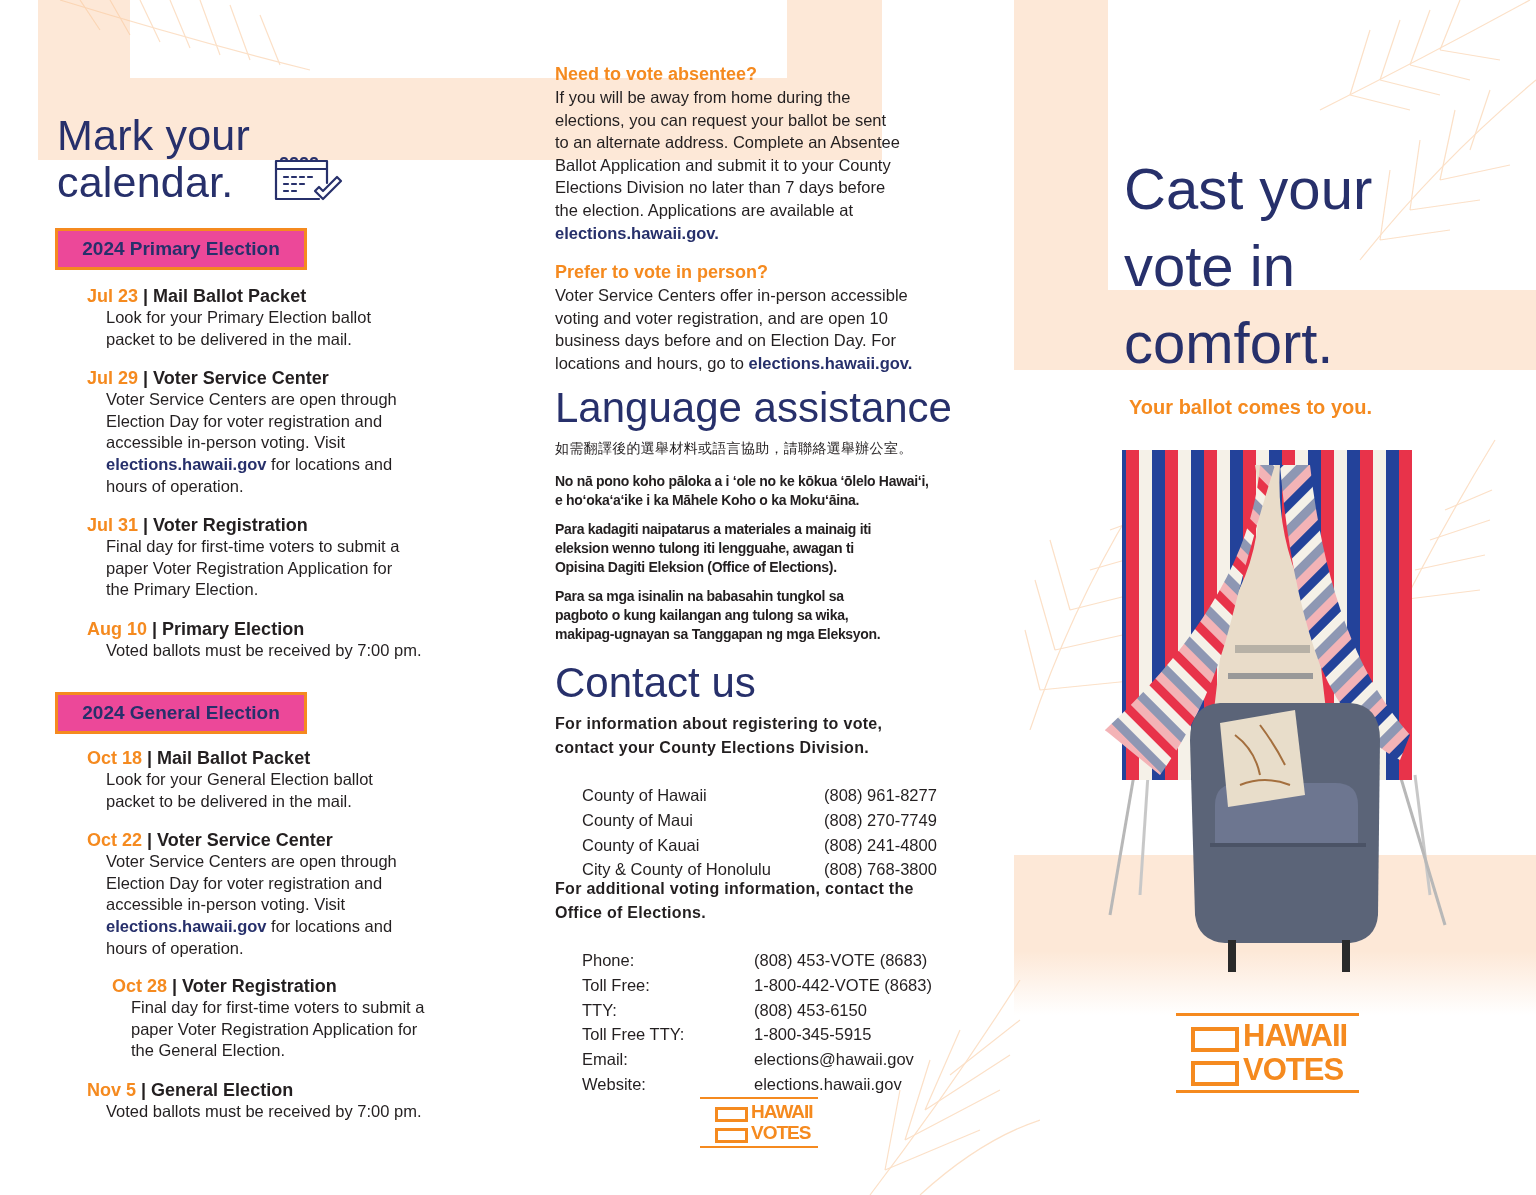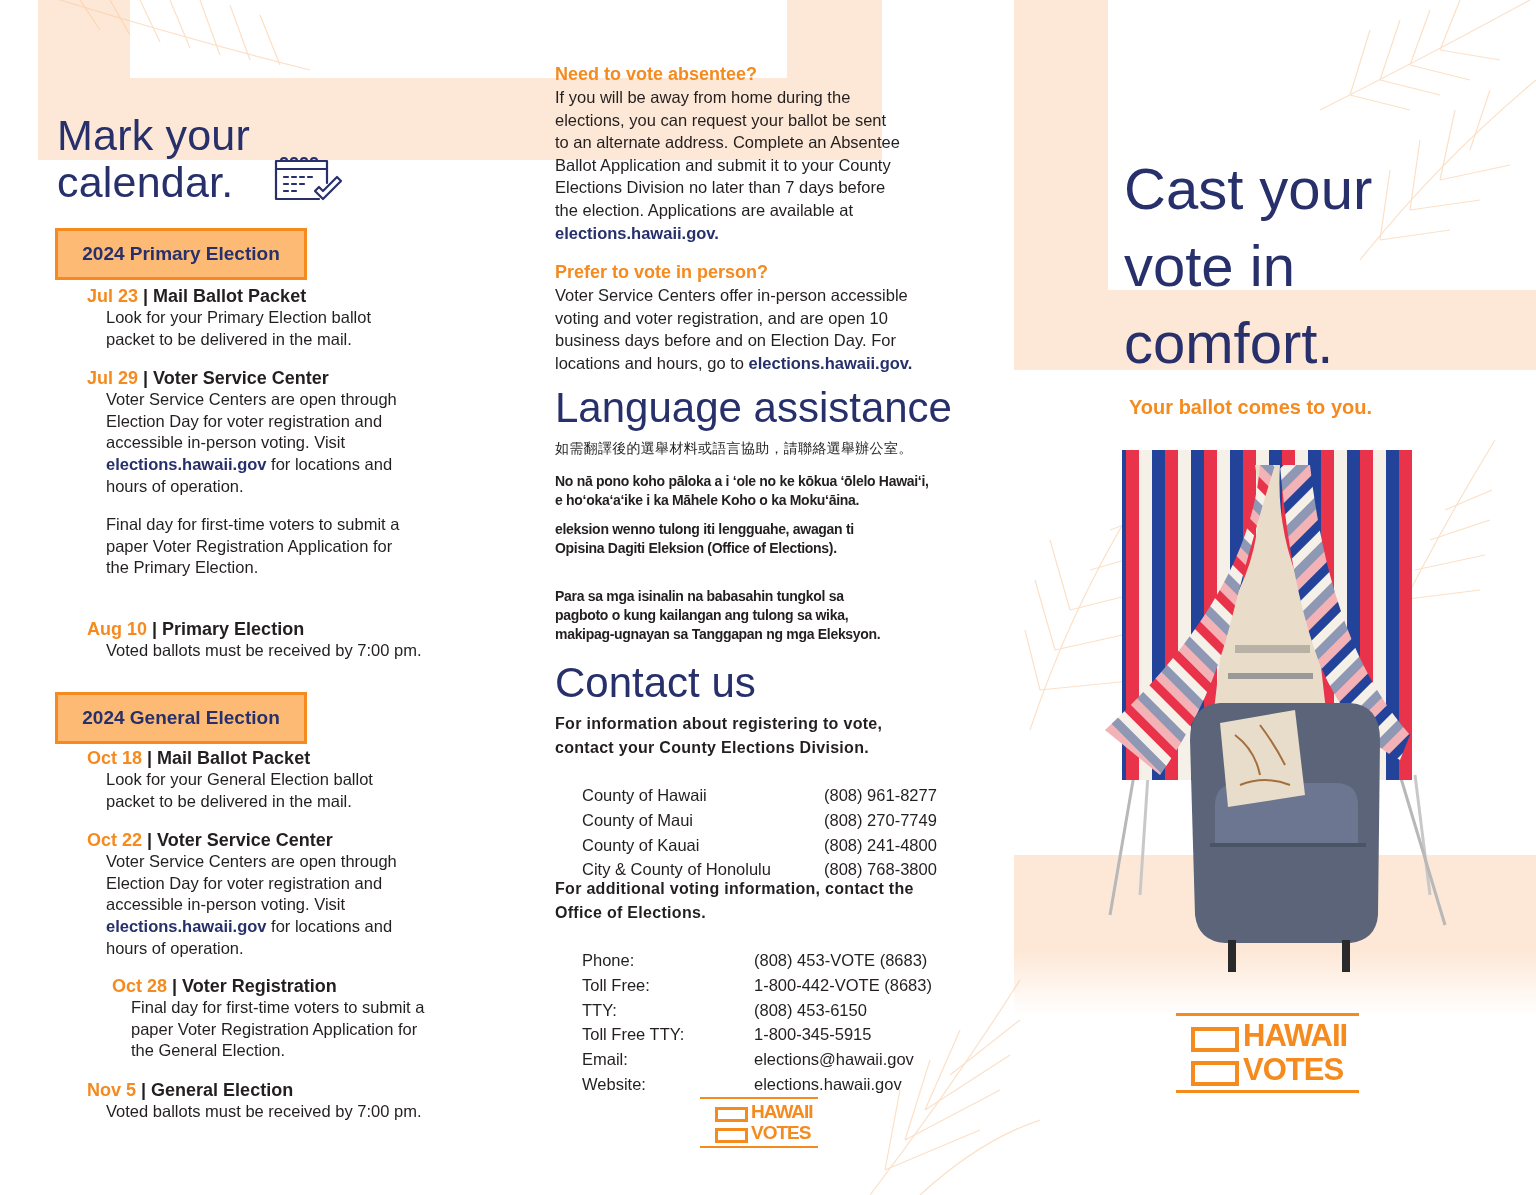--- a/index.html
+++ b/index.html
@@ -6,21 +6,21 @@
   html, body { width: 1536px; height: 1195px; overflow: hidden; background: #ffffff; }
   body { position: relative; font-family: "Liberation Sans", "DejaVu Sans", sans-serif; color: #231f20; }
 
   .peach { position: absolute; background: #fde8d7; }
   .leaf { position: absolute; opacity: 0.55; }
 
   
   .panel1 { position: absolute; left: 0; top: 0; width: 512px; height: 1195px; }
   .p1-title { position: absolute; left: 57px; top: 112px; font-size: 43px; line-height: 47px; color: #27306b; font-weight: normal; letter-spacing: 0.2px; }
   .cal-icon { position: absolute; left: 273px; top: 155px; width: 72px; height: 52px; }
-  .sect-box { position: absolute; left: 55px; border: 3px solid #f58a1f; width: 252px; height: 52px; display: flex; align-items: center; justify-content: center; font-weight: bold; font-size: 19px; color: #27306b; background: #fdba74; }
+  .sect-box { position: absolute; left: 55px; border: 3px solid #f58a1f; width: 252px; height: 42px; display: flex; align-items: center; justify-content: center; font-weight: bold; font-size: 19px; color: #27306b; background: #ec4899; }
   .event { position: absolute; left: 87px; width: 400px; }
   .event-head { font-size: 18px; font-weight: bold; line-height: 22px; color: #231f20; }
   .event-date { color: #f58a1f; }
   .event-body { margin-left: 19px; font-size: 16.5px; line-height: 21.7px; color: #231f20; }
   .link { color: #27306b; font-weight: bold; }
 
   
   .panel2 { position: absolute; left: 512px; top: 0; width: 512px; height: 1195px; }
   .q-head { position: absolute; left: 43px; font-size: 18px; font-weight: bold; color: #f58a1f; line-height: 22px; }
   .q-body { position: absolute; left: 43px; width: 410px; font-size: 16.5px; line-height: 22.6px; color: #231f20; }
@@ -117,20 +117,21 @@
     <div class="event-body">
       <div>Voter Service Centers are open through</div>
       <div>Election Day for voter registration and</div>
       <div>accessible in-person voting. Visit</div>
       <div><a class="link">elections.hawaii.gov</a><span> for locations and</span></div>
       <div>hours of operation.</div>
     </div>
   </div>
 
   <div class="event" style="top:514px;">
+    <div class="event-head"><span class="event-date">Jul 31</span><span> | </span><span>Voter Registration</span></div>
     <div class="event-body">
       <div>Final day for first-time voters to submit a</div>
       <div>paper Voter Registration Application for</div>
       <div>the Primary Election.</div>
     </div>
   </div>
 
   <div class="event" style="top:618px;">
     <div class="event-head"><span class="event-date">Aug 10</span><span> | </span><span>Primary Election</span></div>
     <div class="event-body">
@@ -196,20 +197,21 @@
     <div><span>locations and hours, go to </span><a class="link">elections.hawaii.gov.</a></div>
   </div>
 
   <h2 class="big-head" style="top:385px;">Language assistance</h2>
   <div class="lang-cn">如需翻譯後的選舉材料或語言協助，請聯絡選舉辦公室。</div>
   <div class="lang-p" style="top:472px;">
     <div>No nā pono koho pāloka a i ʻole no ke kōkua ʻōlelo Hawaiʻi,</div>
     <div>e hoʻokaʻaʻike i ka Māhele Koho o ka Mokuʻāina.</div>
   </div>
   <div class="lang-p" style="top:520px;">
+    <div>Para kadagiti naipatarus a materiales a mainaig iti</div>
     <div>eleksion wenno tulong iti lengguahe, awagan ti</div>
     <div>Opisina Dagiti Eleksion (Office of Elections).</div>
   </div>
   <div class="lang-p" style="top:587px;">
     <div>Para sa mga isinalin na babasahin tungkol sa</div>
     <div>pagboto o kung kailangan ang tulong sa wika,</div>
     <div>makipag-ugnayan sa Tanggapan ng mga Eleksyon.</div>
   </div>
 
   <h2 class="big-head" style="top:660px;">Contact us</h2>

